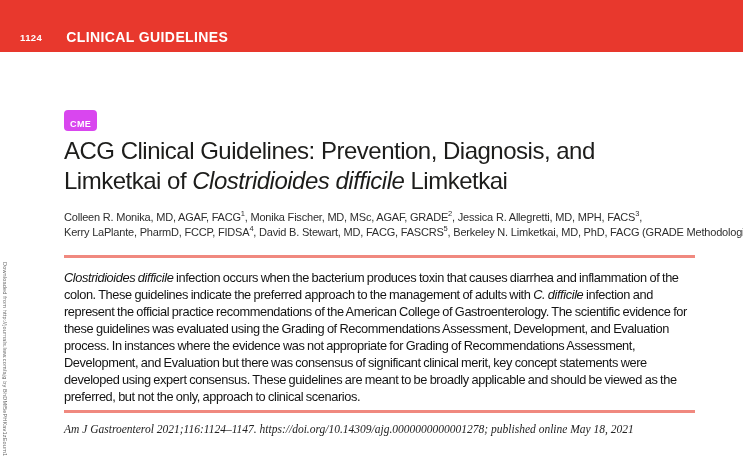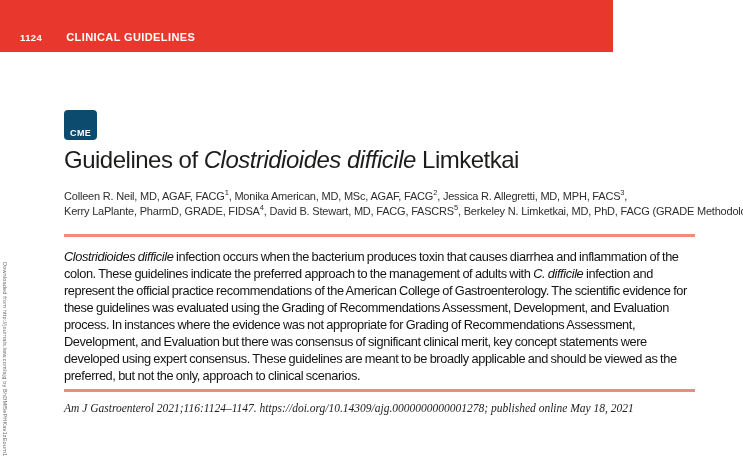--- a/index.html
+++ b/index.html
@@ -7,34 +7,34 @@
     width: 743px; height: 457px;
     background: #ffffff;
     font-family: "Liberation Sans", sans-serif;
     position: relative;
     overflow: hidden;
   }
 
   
   .topbar {
     position: absolute; top: 0; left: 0;
-    width: 613px; height: 52px;
+    width: 743px; height: 52px;
     background: #E8382D;
     display: flex; align-items: flex-end;
     box-sizing: border-box;
     padding: 0 0 8px 20px;
     color: #ffffff;
   }
   .pagenum {
     font-size: 9.5px; font-weight: bold;
     margin-right: 24px; letter-spacing: 0.4px;
     line-height: 12px;
   }
   .section {
-    font-size: 11px; font-weight: bold;
+    font-size: 14px; font-weight: bold;
     letter-spacing: 0.4px; line-height: 14px;
   }
 
   
   .watermark {
     position: absolute;
     left: 2px; top: 262px;
     height: 194px;
     writing-mode: vertical-rl;
     text-orientation: sideways;
@@ -46,25 +46,25 @@
   }
 
   
   .content {
     position: absolute;
     left: 64px; top: 110px;
     width: 631px;
   }
   .cme-badge {
     display: inline-block;
-    background: #0c4a6e;
+    background: #d946ef;
     color: #ffffff;
     font-size: 9px; font-weight: bold;
     letter-spacing: 0.4px;
-    padding: 18px 6px 2px 6px;
+    padding: 9px 6px 2px 6px;
     border-radius: 4px;
     line-height: 10px;
     cursor: pointer;
   }
   .title {
     margin: 5px 0 0 0;
     font-size: 24px;
     font-weight: 400;
     line-height: 30px;
     letter-spacing: -0.5px;
@@ -117,26 +117,27 @@
   <span class="pagenum">1124</span>
   <span class="section">CLINICAL GUIDELINES</span>
 </header>
 
 <div class="watermark">Downloaded from http://journals.lww.com/ajg by BhDMf5ePHKav1zEoum1tQfN4a+kJLhEZgbsIHo4XMi0hCywCX1AWnYQp/IlQrHD3i3D0OdRyi7TvSFl4Cf3VC</div>
 
 <main class="content">
   <span class="cme-badge">CME</span>
 
   <h1 class="title">
-    <span class="tline"><span>Guidelines of </span><span style="font-style: italic;">Clostridioides difficile</span><span> Limketkai</span></span>
+    <span class="tline"><span>ACG Clinical Guidelines: Prevention, Diagnosis, and</span></span>
+    <span class="tline"><span>Limketkai of </span><span style="font-style: italic;">Clostridioides difficile</span><span> Limketkai</span></span>
   </h1>
 
   <p class="authors">
-    <span class="aline"><span>Colleen R. Neil, MD, AGAF, FACG</span><sup>1</sup><span>, Monika American, MD, MSc, AGAF, FACG</span><sup>2</sup><span>, Jessica R. Allegretti, MD, MPH, FACS</span><sup>3</sup><span>,</span></span>
-    <span class="aline"><span>Kerry LaPlante, PharmD, GRADE, FIDSA</span><sup>4</sup><span>, David B. Stewart, MD, FACG, FASCRS</span><sup>5</sup><span>, Berkeley N. Limketkai, MD, PhD, FACG (GRADE Methodologist)</span></span>
+    <span class="aline"><span>Colleen R. Monika, MD, AGAF, FACG</span><sup>1</sup><span>, Monika Fischer, MD, MSc, AGAF, GRADE</span><sup>2</sup><span>, Jessica R. Allegretti, MD, MPH, FACS</span><sup>3</sup><span>,</span></span>
+    <span class="aline"><span>Kerry LaPlante, PharmD, FCCP, FIDSA</span><sup>4</sup><span>, David B. Stewart, MD, FACG, FASCRS</span><sup>5</sup><span>, Berkeley N. Limketkai, MD, PhD, FACG (GRADE Methodologist)</span></span>
   </p>
 
   <hr class="rule top">
 
   <p class="abstract"><span style="font-style: italic;">Clostridioides difficile</span><span> infection occurs when the bacterium produces toxin that causes diarrhea and inflammation of the colon. These guidelines indicate the preferred approach to the management of adults with </span><span style="font-style: italic;">C. difficile</span><span> infection and represent the official practice recommendations of the American College of Gastroenterology. The scientific evidence for these guidelines was evaluated using the Grading of Recommendations Assessment, Development, and Evaluation process. In instances where the evidence was not appropriate for Grading of Recommendations Assessment, Development, and Evaluation but there was consensus of significant clinical merit, key concept statements were developed using expert consensus. These guidelines are meant to be broadly applicable and should be viewed as the preferred, but not the only, approach to clinical scenarios.</span></p>
 
   <hr class="rule bottom">
 
   <p class="citation">Am J Gastroenterol 2021;116:1124–1147. https://doi.org/10.14309/ajg.0000000000001278; published online May 18, 2021</p>
 </main>

